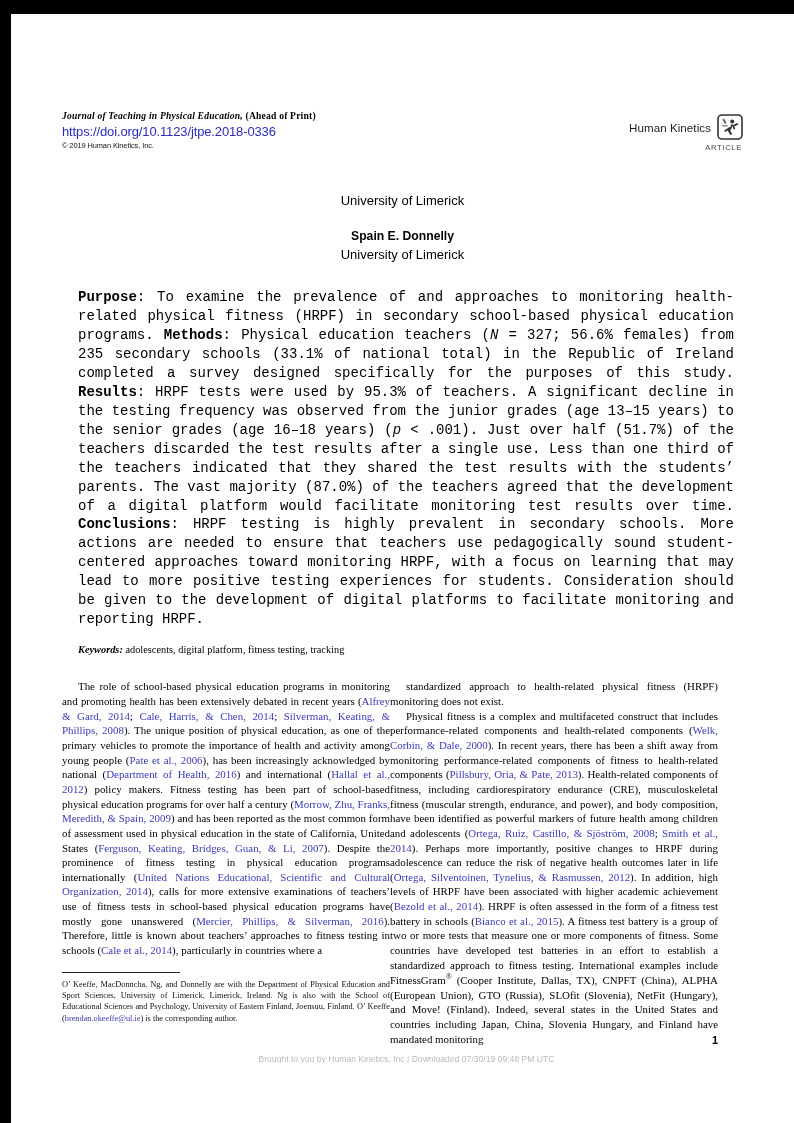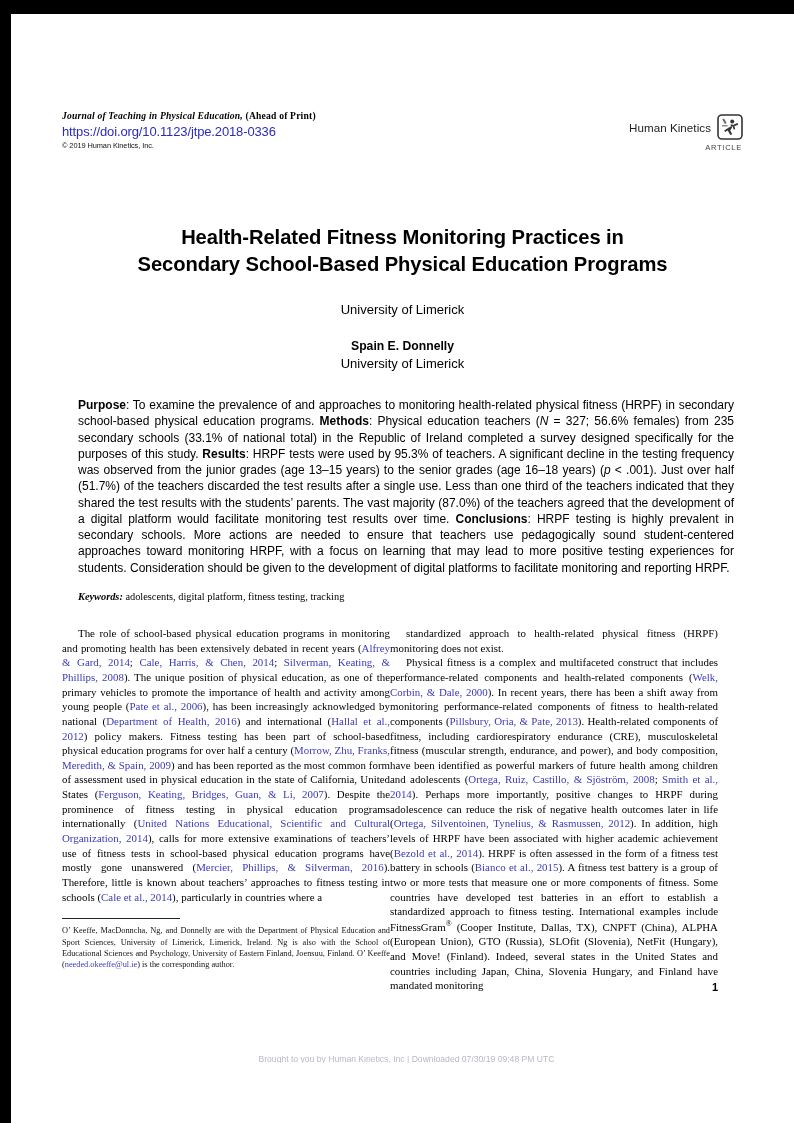--- a/index.html
+++ b/index.html
@@ -129,22 +129,22 @@
     line-height: 1.4;
     margin-top: 1px;
   }
 
   
   .abstract {
     margin-top: 24px;
     margin-left: 16px;
     margin-right: 9px;
     text-align: justify;
-    font-family: Liberation Sans, sans-serif;
-    font-size: 12px;
+    font-family: Liberation Mono, monospace;
+    font-size: 14px;
     line-height: 1.355;
     color: #000;
     hyphens: none;
   }
   .abstract b {
     font-weight: bold;
   }
   .abstract i {
     font-style: italic;
   }
@@ -268,24 +268,20 @@
                 <path d="M5.3 5.4 L7.0 4.6 L9.6 9.1 L8.0 10.0 Z" opacity="0.75"></path>
                 <path d="M5.0 11.0 L10.6 11.0 L10.6 12.5 L5.0 12.5 Z" opacity="0.55"></path>
               </g>
             </svg>
           </span>
         </div>
         <div class="article-tag">ARTICLE</div>
       </div>
     </div>
 
-    <h1 class="title">
-      <span>Health-Related Fitness Monitoring Practices in</span><br>
-      <span>Secondary School-Based Physical Education Programs</span>
-    </h1>
 
     <div class="authors">
       <div class="author-group">
         <div class="author-affil">University of Limerick</div>
       </div>
       <div class="author-group">
         <div class="author-names">Spain E. Donnelly</div>
         <div class="author-affil">University of Limerick</div>
       </div>
     </div>
@@ -300,21 +296,21 @@
 
     <div class="columns">
 
       <div class="col">
         <div class="body-text">
           <p>The role of school-based physical education programs in monitoring and promoting health has been extensively debated in recent years (<span class="cit">Alfrey &amp; Gard, 2014</span>; <span class="cit">Cale, Harris, &amp; Chen, 2014</span>; <span class="cit">Silverman, Keating, &amp; Phillips, 2008</span>). The unique position of physical education, as one of the primary vehicles to promote the importance of health and activity among young people (<span class="cit">Pate et al., 2006</span>), has been increasingly acknowledged by national (<span class="cit">Department of Health, 2016</span>) and international (<span class="cit">Hallal et al., 2012</span>) policy makers. Fitness testing has been part of school-based physical education programs for over half a century (<span class="cit">Morrow, Zhu, Franks, Meredith, &amp; Spain, 2009</span>) and has been reported as the most common form of assessment used in physical education in the state of California, United States (<span class="cit">Ferguson, Keating, Bridges, Guan, &amp; Li, 2007</span>). Despite the prominence of fitness testing in physical education programs internationally (<span class="cit">United Nations Educational, Scientific and Cultural Organization, 2014</span>), calls for more extensive examinations of teachers’ use of fitness tests in school-based physical education programs have mostly gone unanswered (<span class="cit">Mercier, Phillips, &amp; Silverman, 2016</span>). Therefore, little is known about teachers’ approaches to fitness testing in schools (<span class="cit">Cale et al., 2014</span>), particularly in countries where a</p>
         </div>
 
         <div class="footnote-wrap">
           <div class="footnote-rule"></div>
-          <div class="footnote">O’ Keeffe, MacDonncha, Ng, and Donnelly are with the Department of Physical Education and Sport Sciences, University of Limerick, Limerick, Ireland. Ng is also with the School of Educational Sciences and Psychology, University of Eastern Finland, Joensuu, Finland. O’ Keeffe (<span class="cit">needed.okeeffe@ul.ie</span>) is the corresponding author.</div>
+          <div class="footnote">O’ Keeffe, MacDonncha, Ng, and Donnelly are with the Department of Physical Education and Sport Sciences, University of Limerick, Limerick, Ireland. Ng is also with the School of Educational Sciences and Psychology, University of Eastern Finland, Joensuu, Finland. O’ Keeffe (<span class="cit">brendan.okeeffe@ul.ie</span>) is the corresponding author.</div>
         </div>
       </div>
 
       <div class="col">
         <div class="body-text">
           <p>standardized approach to health-related physical fitness (HRPF) monitoring does not exist.</p>
           <p>Physical fitness is a complex and multifaceted construct that includes performance-related components and health-related components (<span class="cit">Welk, Corbin, &amp; Dale, 2000</span>). In recent years, there has been a shift away from monitoring performance-related components of fitness to health-related components (<span class="cit">Pillsbury, Oria, &amp; Pate, 2013</span>). Health-related components of fitness, including cardiorespiratory endurance (CRE), musculoskeletal fitness (muscular strength, endurance, and power), and body composition, have been identified as powerful markers of future health among children and adolescents (<span class="cit">Ortega, Ruiz, Castillo, &amp; Sjöström, 2008</span>; <span class="cit">Smith et al., 2014</span>). Perhaps more importantly, positive changes to HRPF during adolescence can reduce the risk of negative health outcomes later in life (<span class="cit">Ortega, Silventoinen, Tynelius, &amp; Rasmussen, 2012</span>). In addition, high levels of HRPF have been associated with higher academic achievement (<span class="cit">Bezold et al., 2014</span>). HRPF is often assessed in the form of a fitness test battery in schools (<span class="cit">Bianco et al., 2015</span>). A fitness test battery is a group of two or more tests that measure one or more components of fitness. Some countries have developed test batteries in an effort to establish a standardized approach to fitness testing. International examples include FitnessGram<span class="sup">®</span> (Cooper Institute, Dallas, TX), CNPFT (China), ALPHA (European Union), GTO (Russia), SLOfit (Slovenia), NetFit (Hungary), and Move! (Finland). Indeed, several states in the United States and countries including Japan, China, Slovenia Hungary, and Finland have mandated monitoring</p>
         </div>
         <div class="page-number">1</div>
       </div>

